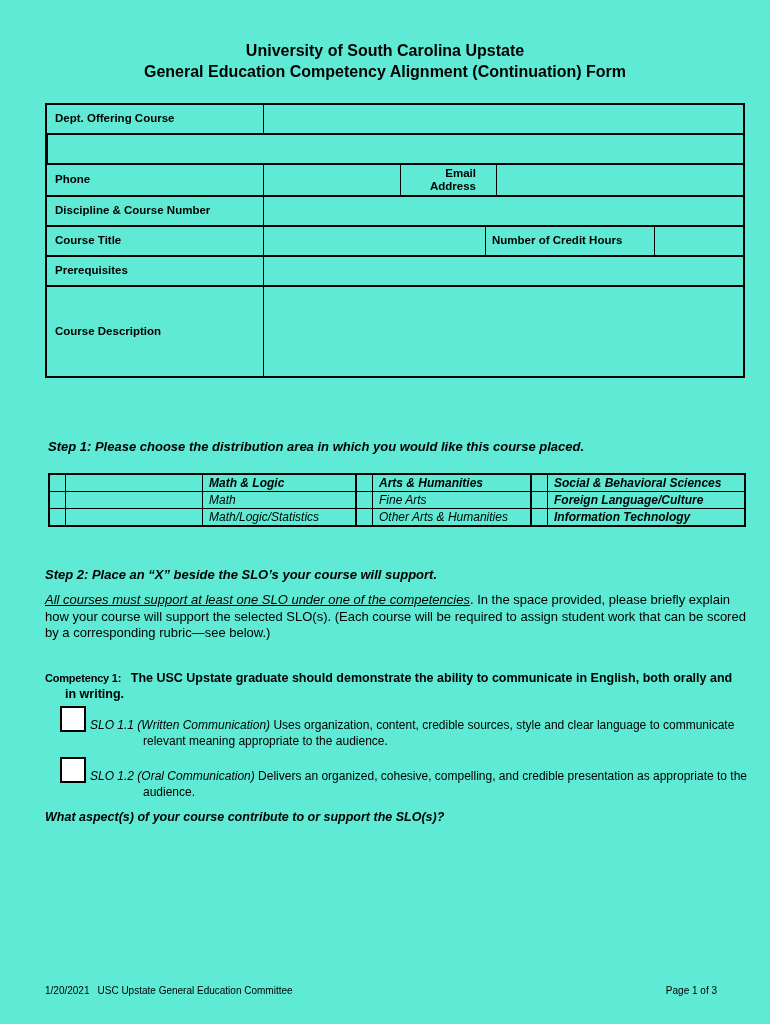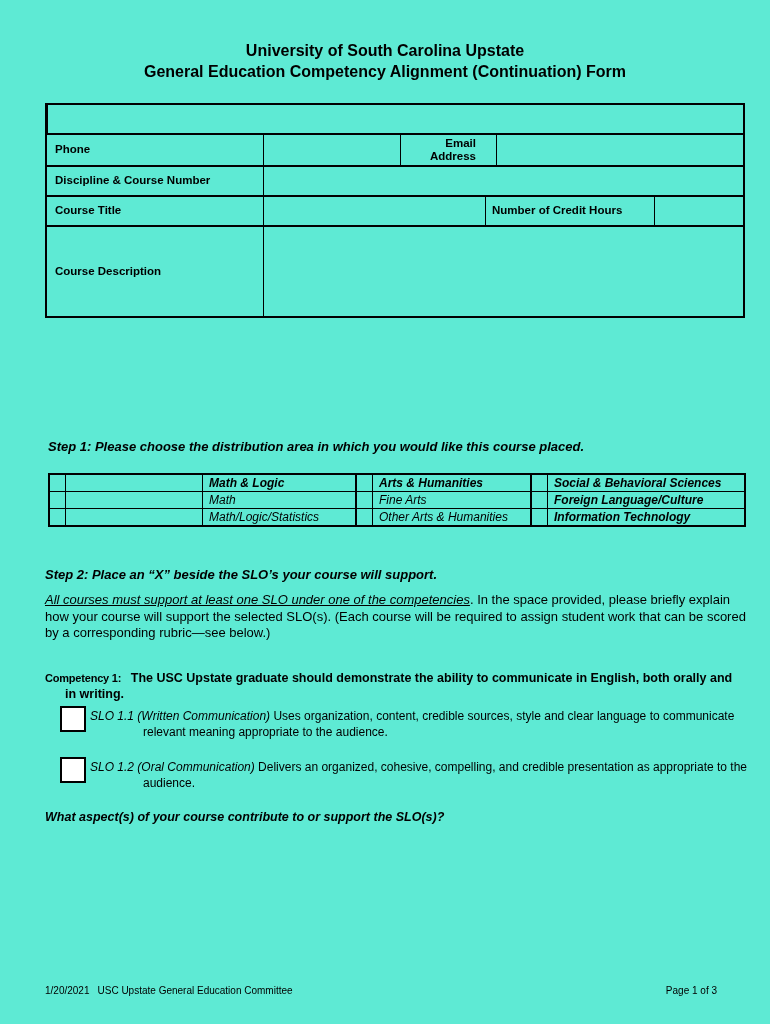--- a/index.html
+++ b/index.html
@@ -59,21 +59,21 @@
     font-weight:bold;font-size:12.5px;line-height:16px;
     padding-left:20px;text-indent:-20px;}
   .comp-label{font-size:11px;letter-spacing:-0.2px;padding-right:6px;}
 
   
   .slo{position:absolute;left:60px;width:692px;display:flex;align-items:flex-start;}
   .slo1{top:706px;}
   .slo2{top:757px;}
   .slo-box{width:26px;height:26px;border:2px solid #000;box-sizing:border-box;
     flex:none;background:#fff;}
-  .slo-text{margin-left:4px;margin-top:3px;font-size:12px;line-height:15.5px;
+  .slo-text{margin-left:4px;margin-top:12px;font-size:12px;line-height:15.5px;
     padding-left:53px;text-indent:-53px;width:662px;box-sizing:content-box;}
   .slo-name{font-style:italic;}
 
   .question{position:absolute;top:810px;left:45px;font-size:12.5px;
     font-weight:bold;font-style:italic;}
 
   
   .footer{position:absolute;top:985px;left:45px;right:53px;display:flex;
     justify-content:space-between;font-size:10px;line-height:12px;}
   .footer .committee{margin-left:8px;}
@@ -83,36 +83,44 @@
 
 <div class="page">
 
   <div class="doc-title">
     <div>University of South Carolina Upstate</div>
     <div>General Education Competency Alignment (Continuation) Form</div>
   </div>
 
   <div class="info-table">
     <div class="tr h30">
+      <div class="cell lbl w216">Dept. Offering Course</div>
+      <div class="cell fx bl"></div>
+    </div>
+    <div class="tr h30">
       <div class="cell fx bl"></div>
     </div>
     <div class="tr h32">
       <div class="cell lbl w216">Phone</div>
       <div class="cell w137 bl"></div>
       <div class="cell lbl w96 bl">Email Address</div>
       <div class="cell fx bl"></div>
     </div>
     <div class="tr h30">
       <div class="cell lbl w216">Discipline &amp; Course Number</div>
       <div class="cell fx bl"></div>
     </div>
     <div class="tr h30">
       <div class="cell lbl w216">Course Title</div>
       <div class="cell w222 bl"></div>
       <div class="cell lbl w169 bl">Number of Credit Hours</div>
+      <div class="cell fx bl"></div>
+    </div>
+    <div class="tr h30">
+      <div class="cell lbl w216">Prerequisites</div>
       <div class="cell fx bl"></div>
     </div>
     <div class="tr h89">
       <div class="cell lbl w216">Course Description</div>
       <div class="cell fx bl"></div>
     </div>
   </div>
 
   <div class="step-h step1">Step 1: Please choose the distribution area in which you would like this course placed.</div>
 

